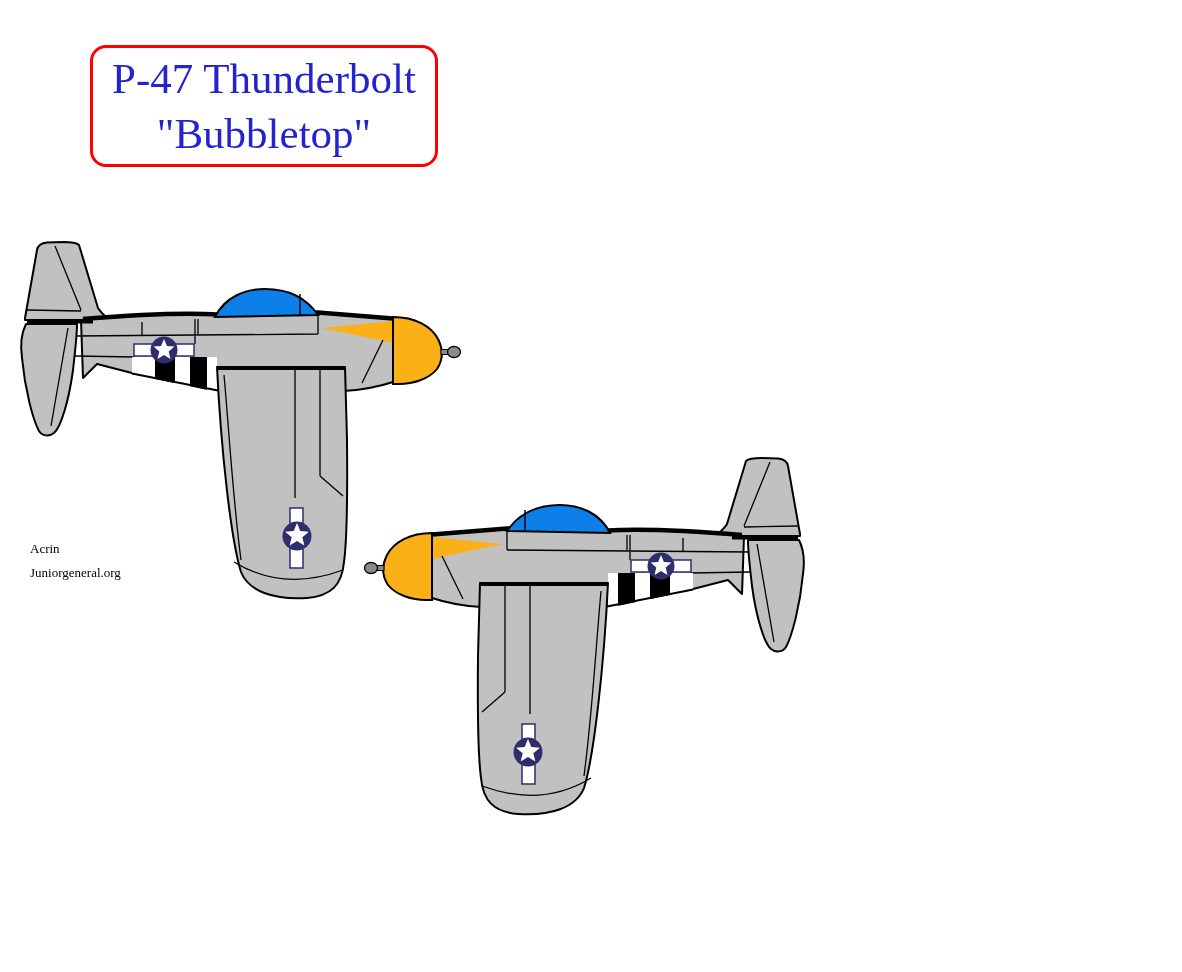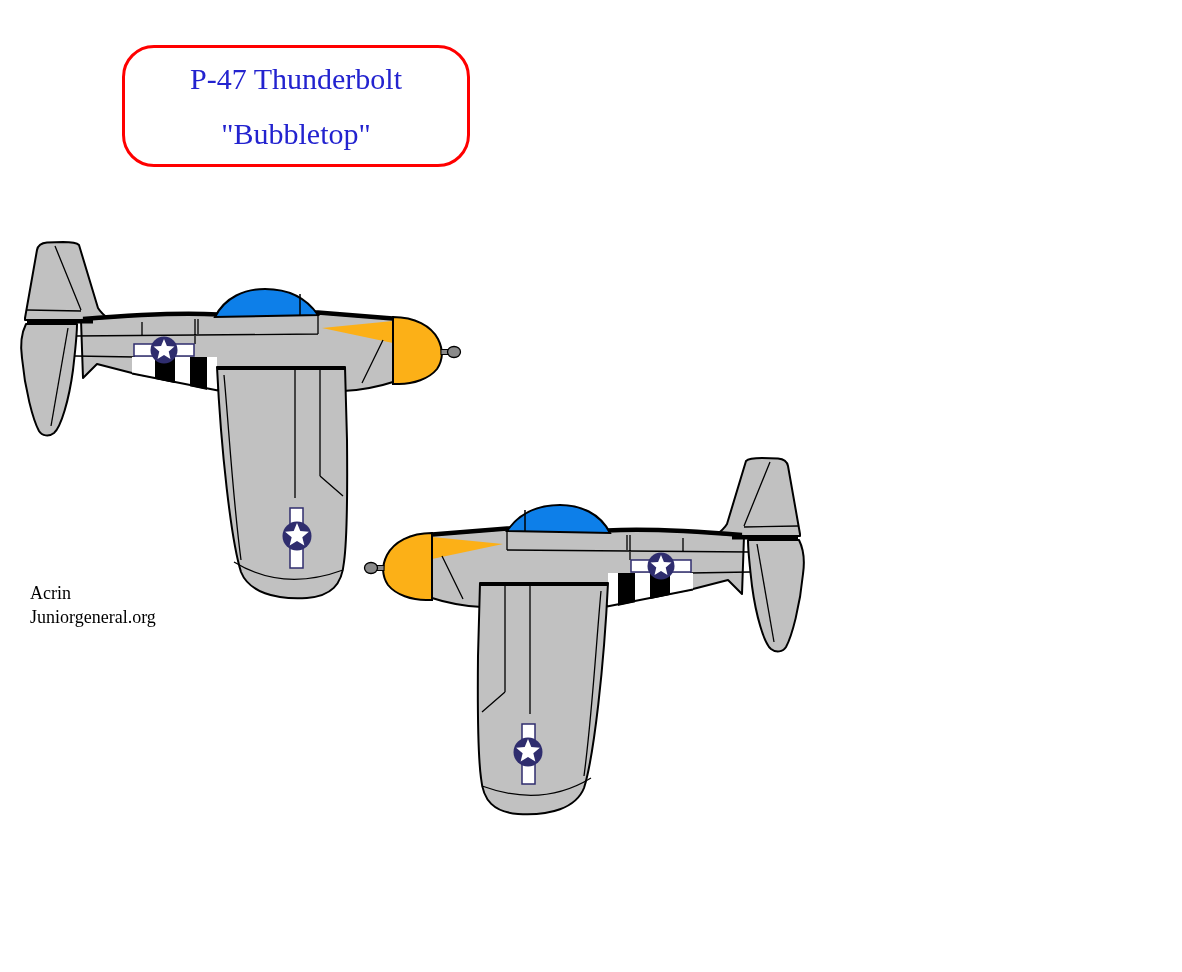--- a/index.html
+++ b/index.html
@@ -9,27 +9,27 @@
     --spinner-gray:#8A8A8A; --page-bg:#FFFFFF;
   }
   html,body{margin:0;padding:0;background:#888;}
   .page{
     position:relative;width:1182px;height:972px;background:var(--page-bg);
     overflow:hidden;font-family:"Liberation Serif", serif;
   }
   .title-box{
     position:absolute;left:90px;top:45px;width:348px;height:122px;
     box-sizing:border-box;border:3px solid var(--box-border-red);
-    border-radius:32px;display:flex;flex-direction:column;justify-content:center;
+    border-radius:16px;display:flex;flex-direction:column;justify-content:center;
     align-items:center;text-align:center;
-    color:var(--title-blue);font-size:30px;line-height:55px;margin-left:32px;
+    color:var(--title-blue);font-size:43px;line-height:55px;
   }
   .credit{
     position:absolute;left:30px;top:537px;color:var(--credit-text);
-    font-size:18px;line-height:24px;margin-top:44px;
+    font-size:13px;line-height:24px;
   }
   .art{position:absolute;left:0;top:0;width:1182px;height:972px;}
 </style>
 </head>
 <body>
 
 <div class="page">
 
   <div class="title-box">
     <div>P-47 Thunderbolt</div>

